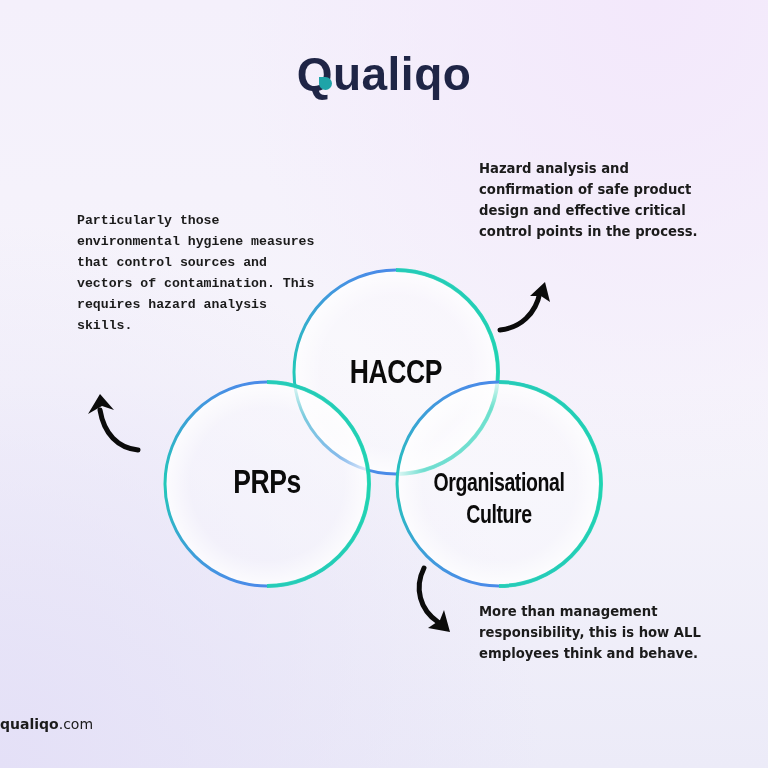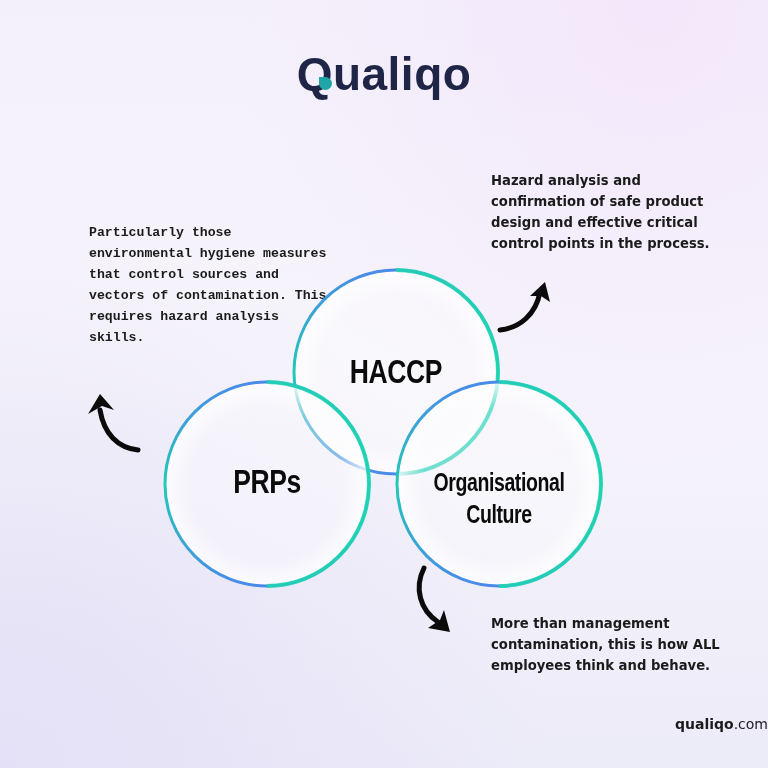--- a/index.html
+++ b/index.html
@@ -18,53 +18,53 @@
     .logo-text {
       font-family: "Liberation Sans", sans-serif; font-weight: 700;
       font-size: 46px; color: #1f2546; letter-spacing: 0.5px; position: relative;
     }
     .logo-dot {
       position: absolute; width: 13px; height: 13px; background: #1fa4a8;
       border-radius: 0 50% 50% 50%; left: 22px; top: 30px;
     }
     .desc {
       position: absolute; font-family: "DejaVu Sans", sans-serif; font-weight: 700;
-      font-size: 13.2px; line-height: 21px; color: #1b1b1b; margin: 12px;
+      font-size: 13.2px; line-height: 21px; color: #1b1b1b; margin: 0;
     }
     .desc-prps { left: 77px; top: 210px; width: 250px; font-family: Liberation Mono, monospace; }
     .desc-haccp { left: 479px; top: 158px; width: 240px; }
     .desc-culture { left: 479px; top: 601px; width: 250px; }
     svg.diagram { position: absolute; left: 0; top: 0; }
     .circle-label {
       position: absolute; font-family: "Liberation Sans", sans-serif; font-weight: 700;
       color: #0b0b0b; text-align: center; transform: scaleX(0.78);
       letter-spacing: -0.5px;
     }
     .label-haccp { left: 296px; top: 352px; width: 200px; font-size: 34px; }
     .label-prps { left: 167px; top: 462px; width: 200px; font-size: 34px; }
     .label-culture { left: 399px; top: 466px; width: 200px; font-size: 25px; line-height: 32px; }
     .footer {
-      position: absolute; left: 0; right: 0; top: 716px; text-align: right;
-      font-family: "DejaVu Sans", sans-serif; font-size: 14px; color: #1b1b1b; margin-left: 24px;
+      position: absolute; left: 0; right: 0; top: 716px; text-align: left;
+      font-family: "DejaVu Sans", sans-serif; font-size: 14px; color: #1b1b1b;
     }
     .footer b { font-weight: 700; }
   </style>
 </head>
 <body>
 
 <div class="logo">
   <span class="logo-text">
     <span>Qualiqo</span>
     <span class="logo-dot"></span>
   </span>
 </div>
 
 <p class="desc desc-prps">Particularly those environmental hygiene measures that control sources and vectors of contamination. This requires hazard analysis skills.</p>
 <p class="desc desc-haccp">Hazard analysis and confirmation of safe product design and effective critical control points in the process.</p>
-<p class="desc desc-culture">More than management contamination, this is how ALL employees think and behave.</p>
+<p class="desc desc-culture">More than management responsibility, this is how ALL employees think and behave.</p>
 
 <svg class="diagram" width="768" height="768" viewBox="0 0 768 768">
   <defs>
     <linearGradient id="ringGrad" x1="0" y1="0" x2="1" y2="1">
       <stop offset="0" stop-color="#6fd9e0"></stop>
       <stop offset="0.35" stop-color="#4a8be8"></stop>
       <stop offset="0.65" stop-color="#1fd6b0"></stop>
       <stop offset="1" stop-color="#4a8be8"></stop>
     </linearGradient>
     <linearGradient id="ringGradB" x1="0" y1="0" x2="0" y2="1">

